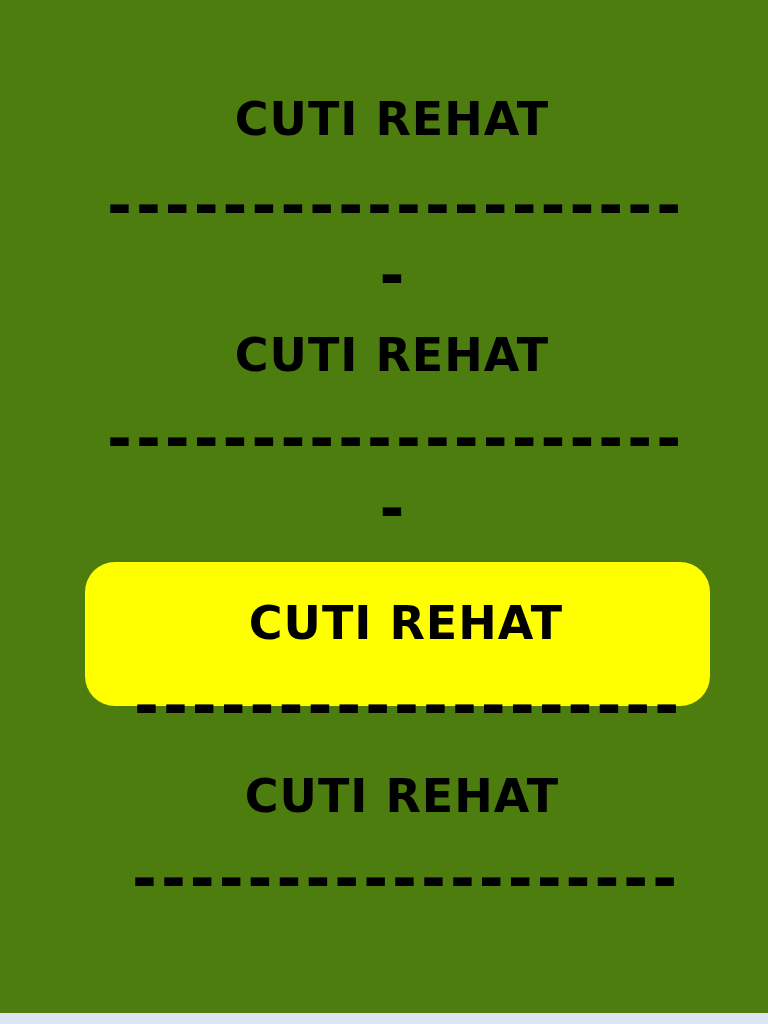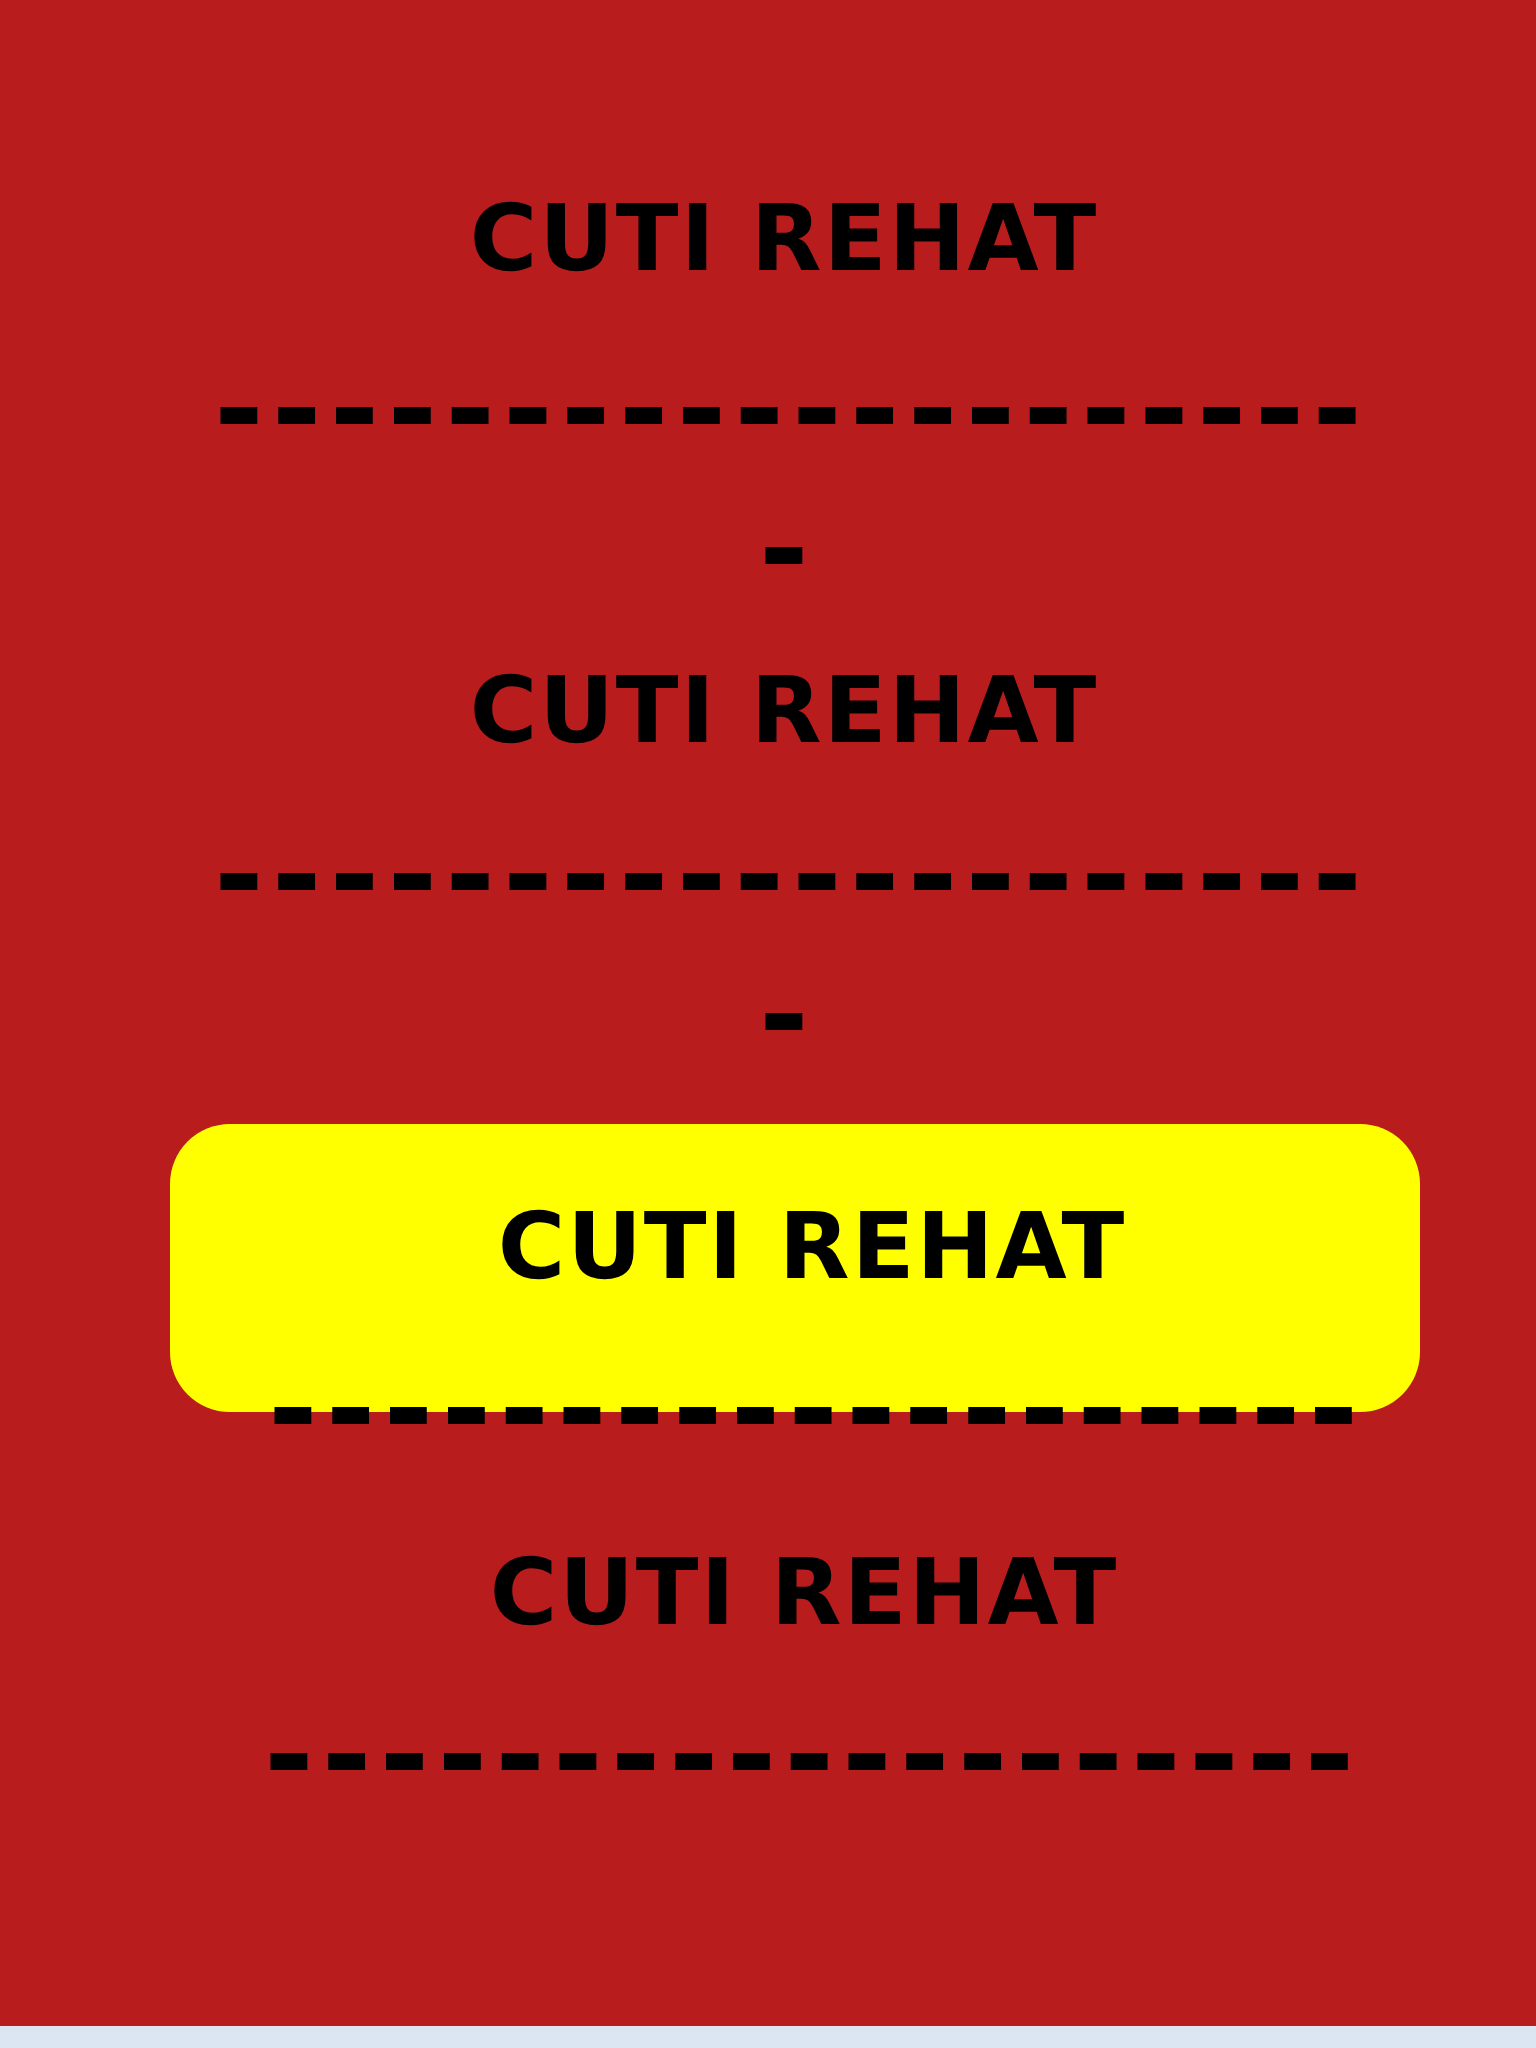--- a/index.html
+++ b/index.html
@@ -4,21 +4,21 @@
 <style>
   html, body {
     margin: 0;
     padding: 0;
     background: #ffffff;
   }
   .page {
     position: relative;
     width: 768px;
     height: 1024px;
-    background: #b91c1c;
+    background: #4d7c0f;
     overflow: hidden;
     font-family: "DejaVu Sans", sans-serif;
     color: #000000;
   }
   .title {
     position: absolute;
     width: 768px;
     text-align: center;
     font-size: 46px;
     font-weight: bold;

